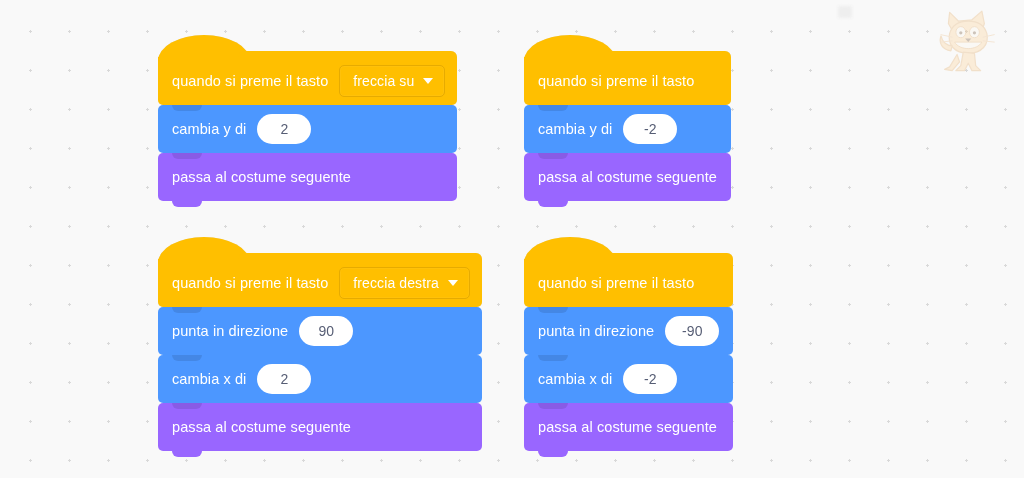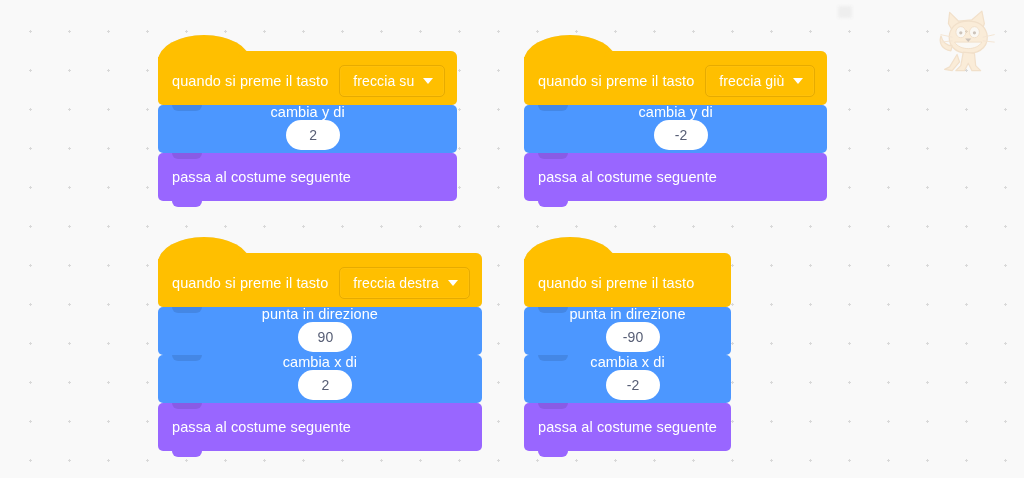--- a/index.html
+++ b/index.html
@@ -99,21 +99,21 @@
     background: #ffbf00;
     border-radius: 6px 6px 0 0;
   }
 
   
   .blk.stack {
     height: 48px;
     padding: 0 14px 0 14px;
     border-radius: 5px;
   }
-  .blk.motion  { background: #4c97ff; flex-direction: column; }
+  .blk.motion  { background: #4c97ff; }
   .blk.looks   { background: #9966ff; }
 
   
   .notch-top {
     position: absolute;
     left: 14px;
     top: 0;
     width: 30px;
     height: 6px;
     border-radius: 0 0 6px 6px;
@@ -234,24 +234,20 @@
           <span class="notch-top nt-shade"></span>
           <span class="blk-label">passa al costume seguente</span>
           <span class="notch-bottom nb-looks"></span>
         </div>
       </div>
     </div>
     <div class="script" style="left: 524px; top: 35px;">
       <div class="block-row">
         <div class="blk hat">
           <span class="blk-label">quando si preme il tasto</span>
-          <span class="dropdown">
-            <span class="dd-text">freccia giù</span>
-            <span class="caret"></span>
-          </span>
         </div>
       </div>
       <div class="block-row">
         <div class="blk stack motion">
           <span class="notch-top nt-shade"></span>
           <span class="blk-label">cambia y di</span>
           <span class="num-oval">-2</span>
         </div>
       </div>
       <div class="block-row">

